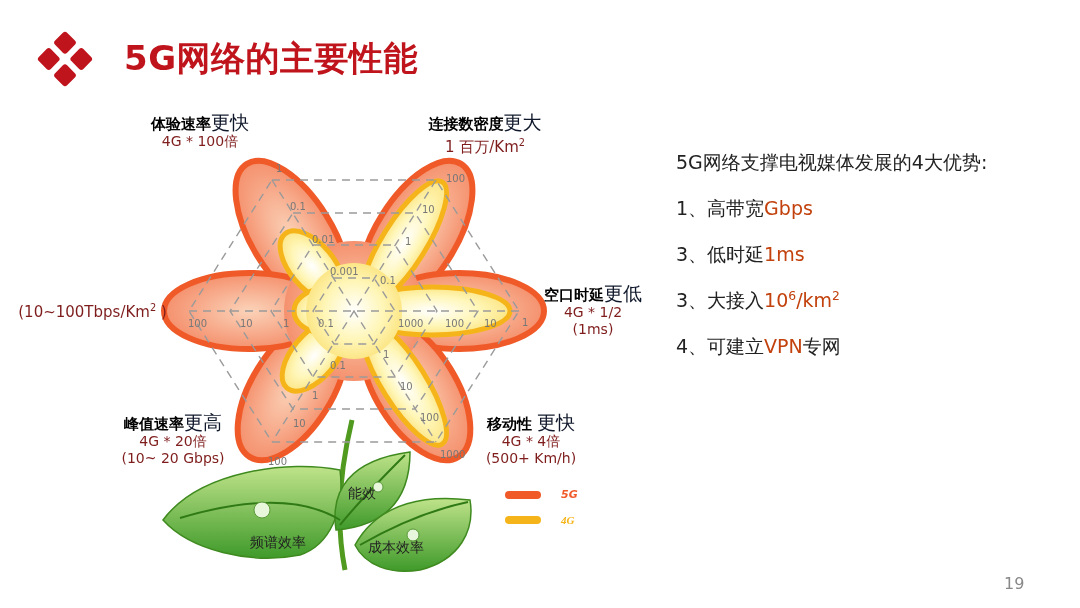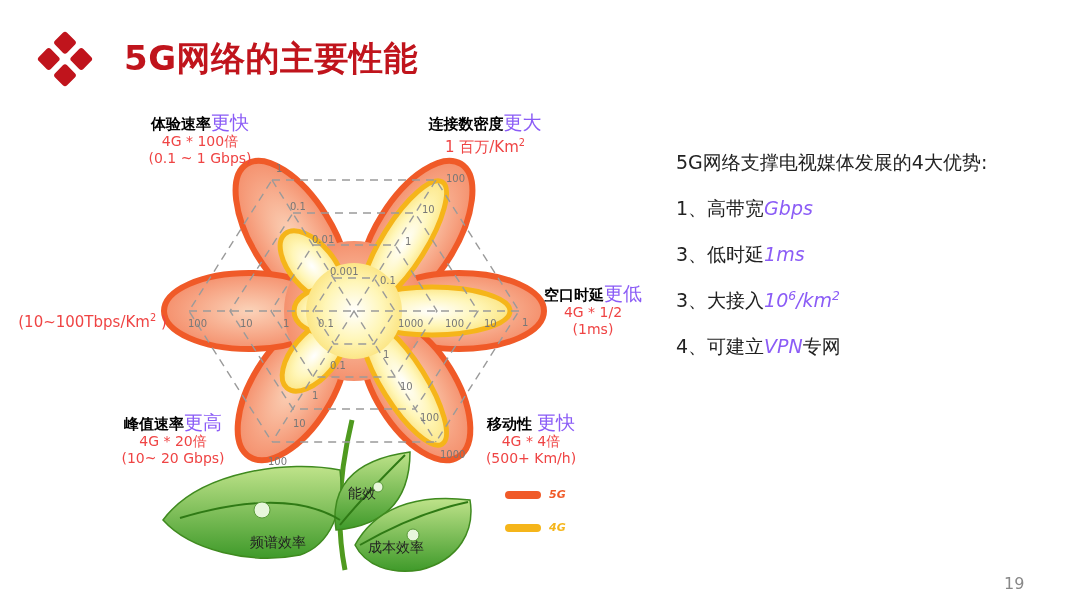--- a/index.html
+++ b/index.html
@@ -3,29 +3,29 @@
 <meta charset="utf-8">
 <style>
   html, body { margin: 0; padding: 0; background: #ffffff; }
   body { width: 1080px; height: 608px; position: relative; overflow: hidden;
          font-family: "DejaVu Sans", "Liberation Sans", sans-serif; }
   .abs { position: absolute; }
   .title { left: 124px; top: 36px; font-size: 34px; font-weight: bold; color: #c0141c; letter-spacing: 0.5px; white-space: nowrap; }
   .logo { left: 36px; top: 30px; width: 58px; height: 58px; }
   .metric { text-align: center; white-space: nowrap; line-height: 17px; }
   .metric .name { font-size: 15px; color: #000000; font-weight: bold; }
-  .metric .hl { font-size: 19px; color: #8b5cf6; font-weight: normal; }
-  .metric .sub { font-size: 14px; color: #ef4444; text-align: center; }
+  .metric .hl { font-size: 19px; color: #0f172a; font-weight: normal; }
+  .metric .sub { font-size: 14px; color: #7f1d1d; text-align: center; }
   sup { font-size: 0.65em; vertical-align: super; line-height: 0; }
   .adv { left: 676px; top: 150px; width: 400px; font-size: 19px; color: #222; }
   .adv .head { margin-bottom: 20px; }
   .adv .item { margin-bottom: 20px; white-space: nowrap; }
-  .adv .red { color: #8b5cf6; font-style: italic; }
+  .adv .red { color: #c2410c; }
   .page-num { left: 1004px; top: 574px; font-size: 16px; color: #888; }
-  .legend-row { display: flex; align-items: center; gap: 8px; font-size: 11px; font-style: italic; font-weight: bold; }
+  .legend-row { display: flex; align-items: center; gap: 20px; font-size: 11px; font-style: italic; font-weight: bold; }
   .legend-bar { width: 36px; height: 8px; border-radius: 4px; }
   svg text { font-family: "DejaVu Sans", "Liberation Sans", sans-serif; }
 </style>
 </head>
 <body>
 
 <svg class="abs logo" viewBox="0 0 58 58">
   <g transform="translate(29,29) rotate(45)" fill="#c0141c">
     <rect x="-20" y="-20" width="17" height="17" rx="3"></rect>
     <rect x="3" y="-20" width="17" height="17" rx="3"></rect>
@@ -133,56 +133,55 @@
   <g font-size="14" fill="#222">
     <text x="250" y="547">频谱效率</text>
     <text x="348" y="498">能效</text>
     <text x="368" y="552">成本效率</text>
   </g>
 </svg>
 
 <div class="abs metric" style="left:120px;top:114px;width:160px;">
   <div><span class="name">体验速率</span><span class="hl">更快</span></div>
   <div class="sub">4G * 100倍</div>
-  <div class="sub">(0.1 ~ 1 Gbps)</div>
 </div>
 
 <div class="abs metric" style="left:410px;top:114px;width:150px;">
   <div><span class="name">连接数密度</span><span class="hl">更大</span></div>
   <div class="sub" style="margin-top:6px;font-size:15px;"><span>1 百万/Km</span><sup>2</sup></div>
 </div>
 
 <div class="abs metric" style="left:528px;top:285px;width:130px;">
   <div><span class="name">空口时延</span><span class="hl">更低</span></div>
   <div class="sub">4G * 1/2</div>
   <div class="sub">(1ms)</div>
 </div>
 
 <div class="abs metric" style="left:0px;top:298px;width:185px;">
-  <div class="sub" style="margin-top:16px;font-size:15px;"><span>(10~100Tbps/Km</span><sup>2</sup><span> )</span></div>
+  <div class="sub" style="margin-top:6px;font-size:15px;"><span>(10~100Tbps/Km</span><sup>2</sup><span> )</span></div>
 </div>
 
 <div class="abs metric" style="left:98px;top:414px;width:150px;">
   <div><span class="name">峰值速率</span><span class="hl">更高</span></div>
   <div class="sub">4G * 20倍</div>
   <div class="sub">(10~ 20 Gbps)</div>
 </div>
 
 <div class="abs metric" style="left:466px;top:414px;width:130px;">
   <div><span class="name">移动性</span> <span class="hl">更快</span></div>
   <div class="sub">4G * 4倍</div>
   <div class="sub">(500+ Km/h)</div>
 </div>
 
 <div class="abs" style="left:505px;top:488px;">
   <div class="legend-row">
     <span class="legend-bar" style="background:#f05a28"></span>
     <span style="color:#f05a28">5G</span>
   </div>
-  <div class="legend-row" style="margin-top:20px;">
+  <div class="legend-row" style="margin-top:13px;font-family:Liberation Serif, serif;">
     <span class="legend-bar" style="background:#f5b51a"></span>
     <span style="color:#f5b51a">4G</span>
   </div>
 </div>
 
 <div class="abs adv">
   <div class="head">5G网络支撑电视媒体发展的4大优势:</div>
   <div class="item">
     <span>1、高带宽</span><span class="red">Gbps</span>
   </div>

